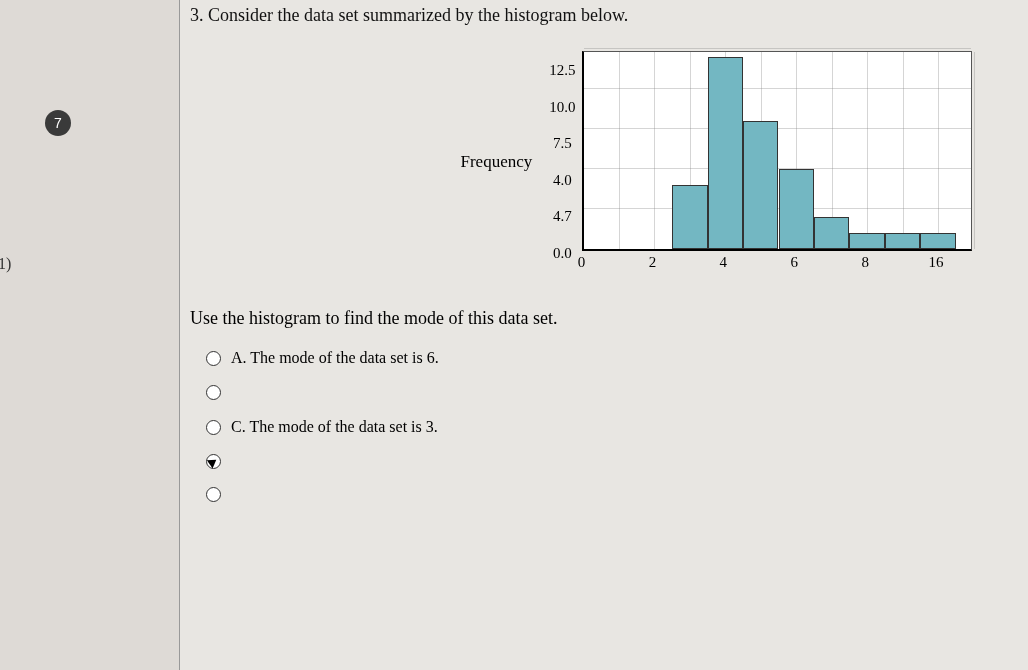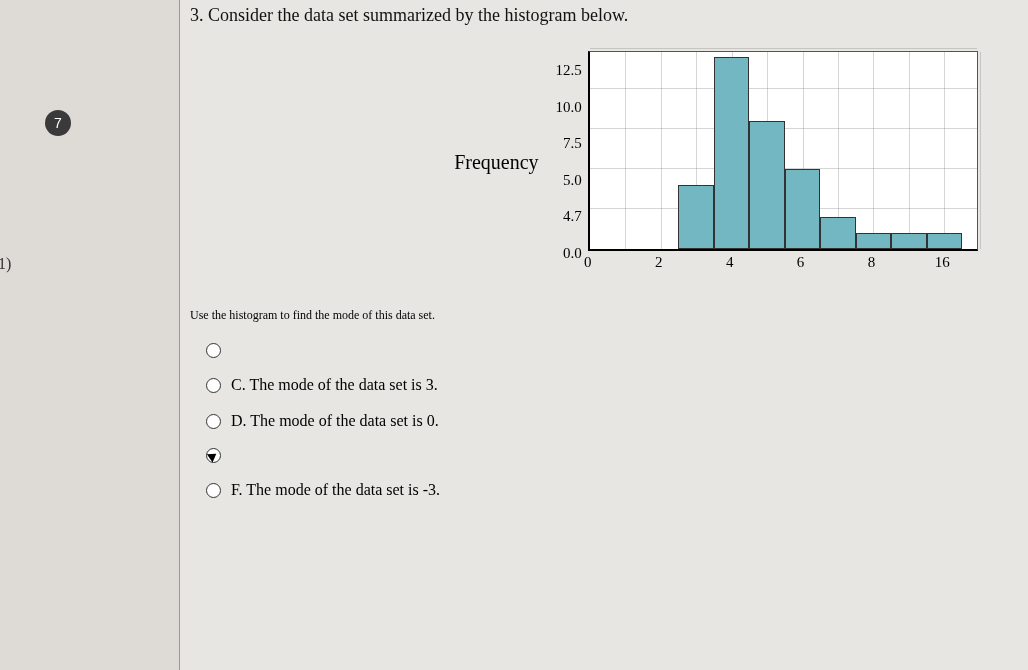--- a/index.html
+++ b/index.html
@@ -25,42 +25,42 @@
     }
     .sidebar-label { position: absolute; top: 255px; left: -2px; font-size: 16px; color: #333; }
     .content {
       position: absolute; left: 190px; top: 5px; right: 16px;
     }
     .question-stem { font-size: 18px; color:#111; margin-bottom: 25px; }
     .chart-wrap {
       display: flex; align-items: center; justify-content: center;
       margin: 0 0 35px 230px;
     }
-    .ylabel { font-size: 20px; margin-right: 17px; }
+    .ylabel { font-size: 17px; margin-right: 17px; }
     .yticks {
       display: flex; flex-direction: column; justify-content: space-between;
-      height: 200px; align-items: flex-end; margin-right: 6px; font-size: 15px;
+      height: 200px; align-items: center; margin-right: 6px; font-size: 15px;
     }
     .plot {
       position: relative; width: 390px; height: 200px;
       border-left: 2px solid #000; border-bottom: 2px solid #000;
       border-top: 1px solid #555; border-right: 1px solid #555;
       background: #fff;
     }
     .vgrid, .hgrid { position:absolute; background:#888; }
     .vgrid { width:1px; top:0; bottom:0; }
     .hgrid { height:1px; left:0; right:0; }
     .bar { position:absolute; bottom:0; background:#73b7c2; border:1px solid #333; }
     .xticks {
       position: relative; width: 390px; margin-left: 0;
       height: 22px; font-size: 15px;
     }
     .xt { position: absolute; transform: translateX(-50%); top:3px; }
     .chart-cols { display:flex; flex-direction:column; }
-    .prompt { font-size: 12px; margin: 10px 0 20px 0; }
+    .prompt { font-size: 18px; margin: 10px 0 20px 0; }
     .options { margin-left: 16px; }
     .opt {
       display: flex; align-items: center; gap: 10px;
       margin-bottom: 18px; font-size: 16px;
     }
     .radio {
       width: 15px; height: 15px; border: 1.5px solid #333; border-radius: 50%;
       display:inline-block; background:#fff;
     }
     .cursor {
@@ -82,21 +82,21 @@
 
 <div class="content">
   <p class="question-stem">3. Consider the data set summarized by the histogram below.</p>
 
   <div class="chart-wrap">
     <div class="ylabel">Frequency</div>
     <div class="yticks" id="yticks">
         <span>12.5</span>
         <span>10.0</span>
         <span>7.5</span>
-        <span>5.0</span>
+        <span>4.0</span>
         <span>4.7</span>
         <span>0.0</span>
       </div>
     <div class="chart-cols">
       <div class="plot" id="plot">
           <div class="vgrid" style="left: 35.4545px; opacity: 0.35;"></div>
           <div class="vgrid" style="left: 70.9091px; opacity: 0.35;"></div>
           <div class="vgrid" style="left: 106.364px; opacity: 0.35;"></div>
           <div class="vgrid" style="left: 141.818px; opacity: 0.35;"></div>
           <div class="vgrid" style="left: 177.273px; opacity: 0.35;"></div>
@@ -129,30 +129,29 @@
           <span class="xt" style="left: 354.545px;">16</span>
         </div>
     </div>
   </div>
 
   <p class="prompt">Use the histogram to find the mode of this data set.</p>
 
   <div class="options" id="options">
       <div class="opt">
         <span class="radio"></span>
+        <span>A. The mode of the data set is 6.</span>
+      </div>
+      <div class="opt">
+        <span class="radio"></span>
       </div>
       <div class="opt">
         <span class="radio"></span>
         <span>C. The mode of the data set is 3.</span>
       </div>
       <div class="opt">
-        <span class="radio"></span>
-        <span>D. The mode of the data set is 0.</span>
-      </div>
-      <div class="opt">
         <span class="radio cursor"></span>
       </div>
       <div class="opt">
         <span class="radio"></span>
-        <span>F. The mode of the data set is -3.</span>
       </div>
     </div>
 </div>
 
 </body></html>

